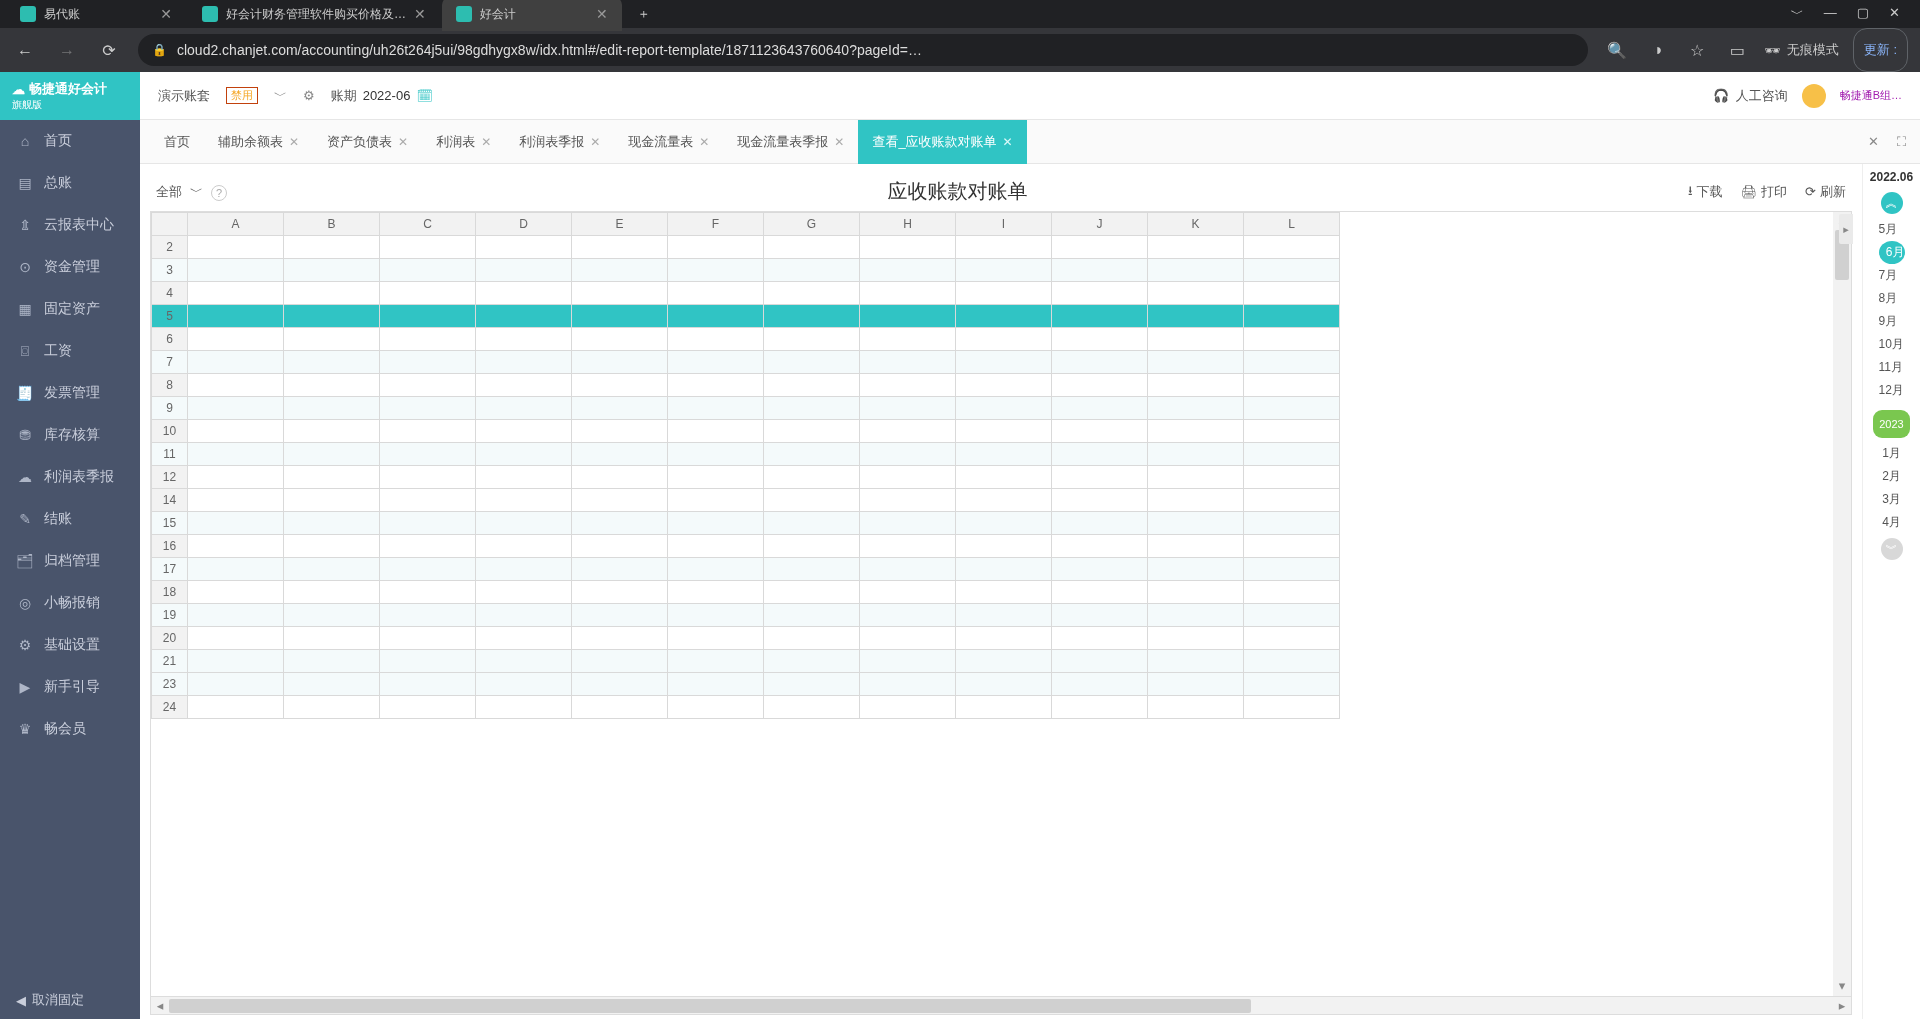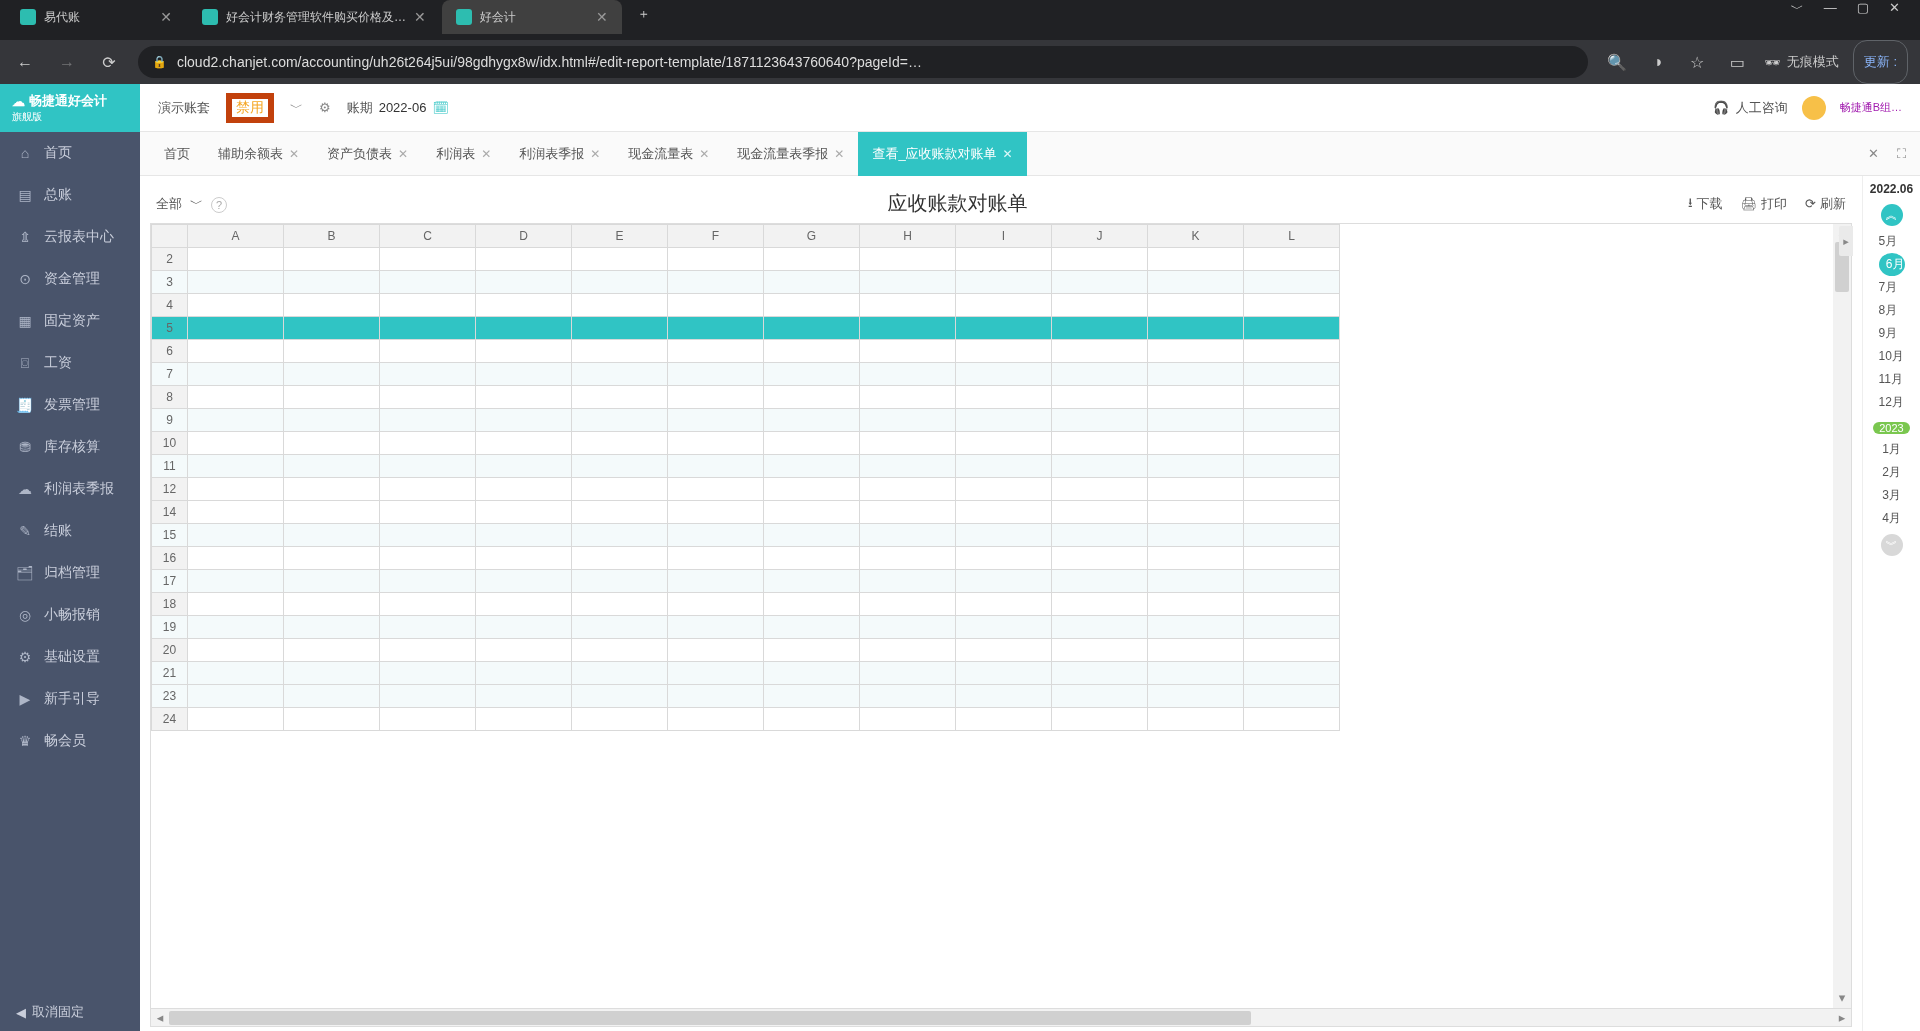--- a/index.html
+++ b/index.html
@@ -1,20 +1,20 @@
 <!DOCTYPE html>
 <html><head>
 <meta charset="utf-8">
 <style>
   * { box-sizing: border-box; margin: 0; padding: 0; }
   body { font-family: "Microsoft YaHei", Arial, sans-serif; font-size: 13px; color: #333; background:#fff; overflow:hidden; }
   
   
   .browser-chrome { background:#202124; color:#ccc; }
-  .chrome-tabs { display:flex; height:40px; padding:0 6px; }
+  .chrome-tabs { display:flex; align-items:center; height:28px; padding:0 6px; }
   .tab { display:flex; align-items:center; gap:8px; padding:0 14px; height:34px; border-radius:8px 8px 0 0; margin-right:2px; font-size:12px; color:#ccc; min-width:180px; max-width:280px; position:relative; cursor:pointer;}
   .tab.active-tab { background:#404040; }
   .tab .favicon { width:16px; height:16px; flex:0 0 16px; }
   .tab .close { margin-left:auto; font-size:14px; color:#999; }
   .new-tab { width:28px; height:28px; display:flex; align-items:center; justify-content:center; margin-left:6px; color:#ccc; cursor:pointer;}
   .window-controls { margin-left:auto; display:flex; gap:20px; padding:0 14px; color:#ccc; }
   .window-controls span { cursor:pointer; }
   
   .chrome-toolbar { display:flex; align-items:center; height:44px; padding:0 12px; gap:16px; background:#35363a; }
   .toolbar-icon { color:#ccc; font-size:16px; cursor:pointer; display:flex; align-items:center; justify-content:center; width:26px;}
@@ -31,21 +31,21 @@
   .brand-top { font-size:13px; font-weight:600; display:flex; align-items:center; gap:4px;}
   .brand-sub { font-size:10px; }
   .side-items { flex:1; overflow:auto; }
   .side-item { display:flex; align-items:center; gap:10px; padding:12px 16px; font-size:14px; cursor:pointer; }
   .side-item .ico { width:18px; text-align:center; font-size:14px; color:#aeb6c7; }
   .unpin { padding:10px 16px; font-size:13px; display:flex; align-items:center; gap:6px; cursor:pointer; color:#c9cedb;}
   
   .main { flex:1; display:flex; flex-direction:column; background:#fff; min-width:0;}
   .topbar { height:48px; display:flex; align-items:center; padding:0 18px; gap:16px; border-bottom:1px solid #e6e6e6; font-size:13px; color:#555;}
   .topbar .account-name { font-weight:500;}
-  .tag-forbid { border:6px solid #c2410c; color:#f5a623; font-size:14px; padding:0 4px; border-radius:0; }
+  .tag-forbid { border:1px solid #c2410c; color:#f5a623; font-size:11px; padding:0 4px; border-radius:0; }
   .chev { color:#888; }
   .gear { color:#888; cursor:pointer;}
   .period { display:flex; align-items:center; gap:6px; }
   .period-date { color:#333; }
   .cal-ico { color:#30c4c4; }
   .topbar-right { margin-left:auto; display:flex; align-items:center; gap:14px; }
   .support { display:flex; align-items:center; gap:6px; color:#555; cursor:pointer;}
   .avatar { width:24px; height:24px; background:#f7c048; border-radius:50%; }
   .username { font-size:11px; color:#a21caf; max-width:80px; white-space:nowrap; overflow:hidden; text-overflow:ellipsis; }
   
@@ -83,21 +83,21 @@
   .vscroll .up-a, .vscroll .dn-a { height:18px; text-align:center; color:#888; cursor:pointer;}
   .vscroll .track { flex:1; position:relative;}
   .vscroll .thumb { position:absolute; top:0; left:2px; right:2px; height:50px; background:#d0d0d0; border-radius:2px;}
   .sheet-collapse { position:absolute; right:-2px; top:2px; width:14px; height:30px; background:#eaeaea; color:#888; display:flex; align-items:center; justify-content:center; font-size:11px; cursor:pointer; border-radius:2px 0 0 2px;}
   
   .period-rail { width:58px; border-left:1px solid #eee; display:flex; flex-direction:column; align-items:center; padding:6px 0; gap:4px; background:#fff;}
   .rail-year { font-size:12px; font-weight:600; color:#333; margin-bottom:4px;}
   .rail-up, .rail-dn { width:22px; height:22px; border-radius:50%; background:#30c4c4; color:#fff; display:flex; align-items:center; justify-content:center; cursor:pointer; font-size:12px;}
   .rail-month { font-size:12px; color:#555; cursor:pointer; padding:3px 0;}
   .rail-month.current { background:#30c4c4; color:#fff; border-radius:50%; width:26px; text-align:right;}
-  .rail-yearbadge { background:#7ac74f; color:#fff; font-size:11px; border-radius:9px; padding:0 6px; margin-top:4px;}
+  .rail-yearbadge { background:#7ac74f; color:#fff; font-size:11px; border-radius:9px; padding:8px 6px; margin-top:4px;}
 </style>
 </head>
 <body>
 
 <div class="browser-chrome">
   <div class="chrome-tabs">
     <div id="tabs-mount" style="display: flex;">
         <div class="tab">
           <span class="favicon" style="background:#2dbdb0;border-radius:3px;"></span>
     <span style="white-space:nowrap;overflow:hidden;text-overflow:ellipsis;">易代账</span>

